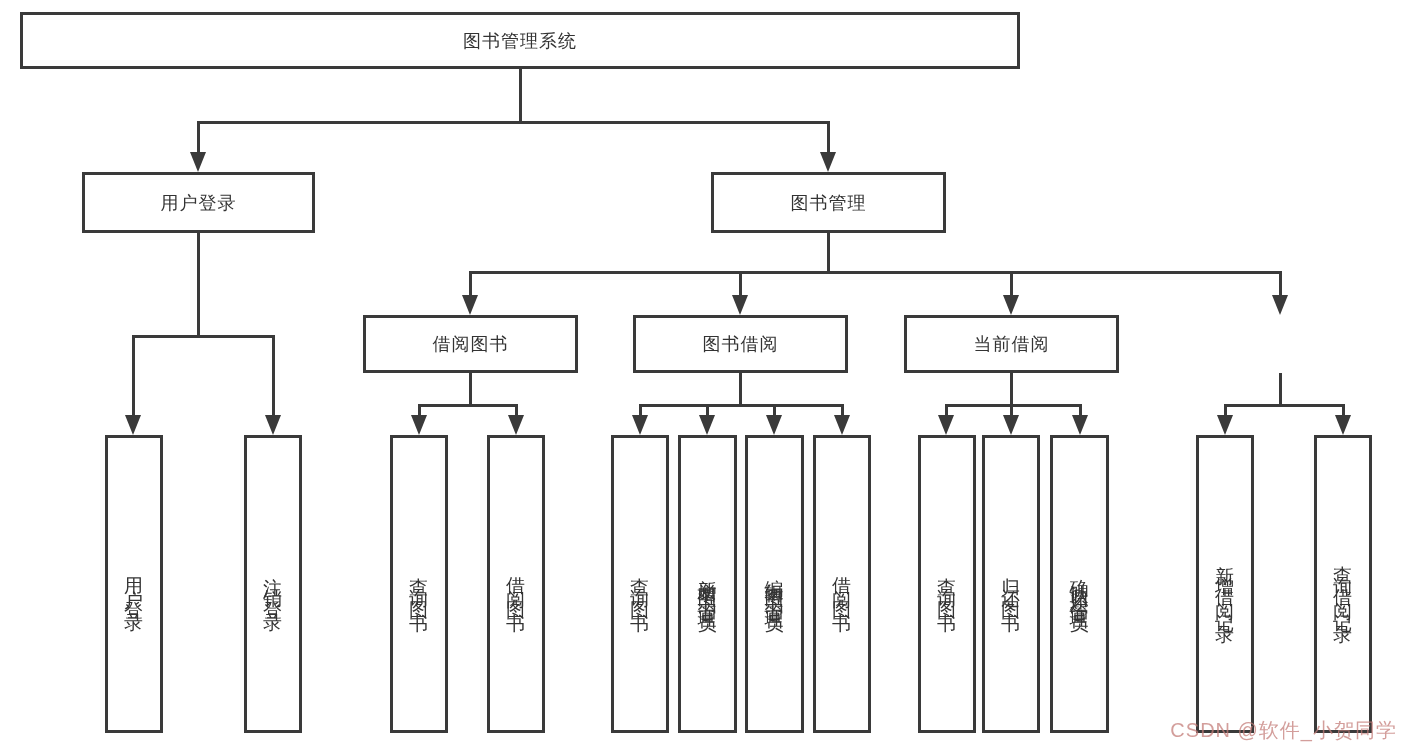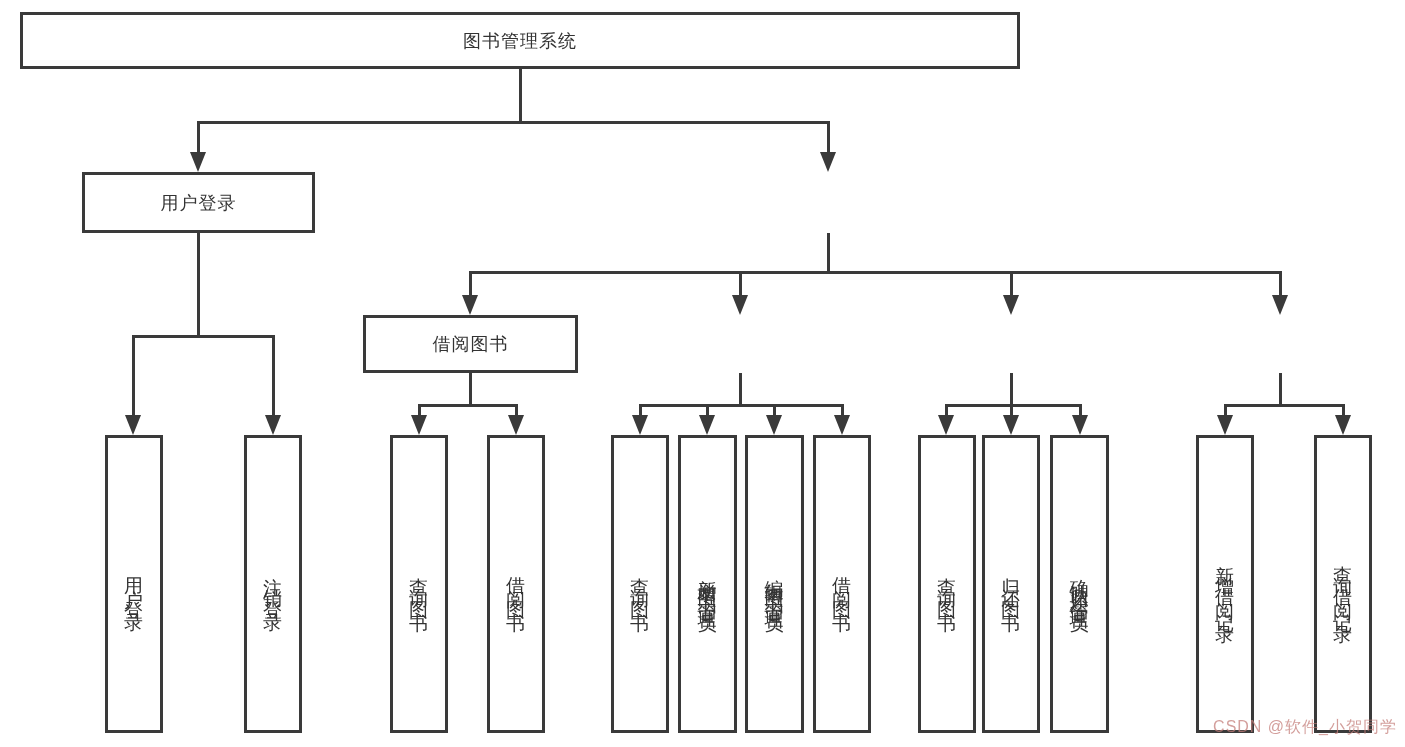--- a/index.html
+++ b/index.html
@@ -36,21 +36,21 @@
   .hline{position:absolute;height:3px;background:var(--line);}
   .ah{
     position:absolute;width:0;height:0;
     border-left:8px solid transparent;
     border-right:8px solid transparent;
     border-top:20px solid var(--line);
   }
   .watermark{
     position:absolute;
     top:717px;right:8px;
-    font-size:16px;
+    font-size:20px;
     color:rgba(196,125,122,0.75);
     letter-spacing:1px;
     z-index:5;
   }
 </style>
 </head>
 <body>
 
 <div id="stage">
 
@@ -61,20 +61,23 @@
   <div class="vline" style="left:519px;top:68px;height:55px;"></div>
   <div class="hline" style="left:197px;top:121px;width:633px;"></div>
   <div class="vline" style="left:197px;top:121px;height:32px;"></div>
   <div class="ah" style="left:190px;top:152px;"></div>
   <div class="vline" style="left:827px;top:121px;height:32px;"></div>
   <div class="ah" style="left:820px;top:152px;"></div>
 
   <div class="box hbox" style="left:82px;top:172px;width:233px;height:61px;">
     <span>用户登录</span>
   </div>
+  <div class="box hbox" style="left:711px;top:172px;width:235px;height:61px;">
+    <span>图书管理</span>
+  </div>
 
   <div class="vline" style="left:197px;top:233px;height:104px;"></div>
   <div class="hline" style="left:132px;top:335px;width:143px;"></div>
   <div class="vline" style="left:132px;top:335px;height:81px;"></div>
   <div class="ah" style="left:125px;top:415px;"></div>
   <div class="vline" style="left:272px;top:335px;height:81px;"></div>
   <div class="ah" style="left:265px;top:415px;"></div>
 
   <div class="vline" style="left:827px;top:233px;height:41px;"></div>
   <div class="hline" style="left:469px;top:271px;width:813px;"></div>
@@ -82,20 +85,26 @@
   <div class="ah" style="left:462px;top:295px;"></div>
   <div class="vline" style="left:739px;top:271px;height:26px;"></div>
   <div class="ah" style="left:732px;top:295px;"></div>
   <div class="vline" style="left:1010px;top:271px;height:26px;"></div>
   <div class="ah" style="left:1003px;top:295px;"></div>
   <div class="vline" style="left:1279px;top:271px;height:26px;"></div>
   <div class="ah" style="left:1272px;top:295px;"></div>
 
   <div class="box hbox" style="left:363px;top:315px;width:215px;height:58px;">
     <span>借阅图书</span>
+  </div>
+  <div class="box hbox" style="left:633px;top:315px;width:215px;height:58px;">
+    <span>图书借阅</span>
+  </div>
+  <div class="box hbox" style="left:904px;top:315px;width:215px;height:58px;">
+    <span>当前借阅</span>
   </div>
 
   <div class="vline" style="left:469px;top:373px;height:33px;"></div>
   <div class="hline" style="left:418px;top:404px;width:100px;"></div>
   <div class="vline" style="left:418px;top:404px;height:13px;"></div>
   <div class="ah" style="left:411px;top:415px;"></div>
   <div class="vline" style="left:515px;top:404px;height:13px;"></div>
   <div class="ah" style="left:508px;top:415px;"></div>
 
   <div class="vline" style="left:739px;top:373px;height:33px;"></div>

